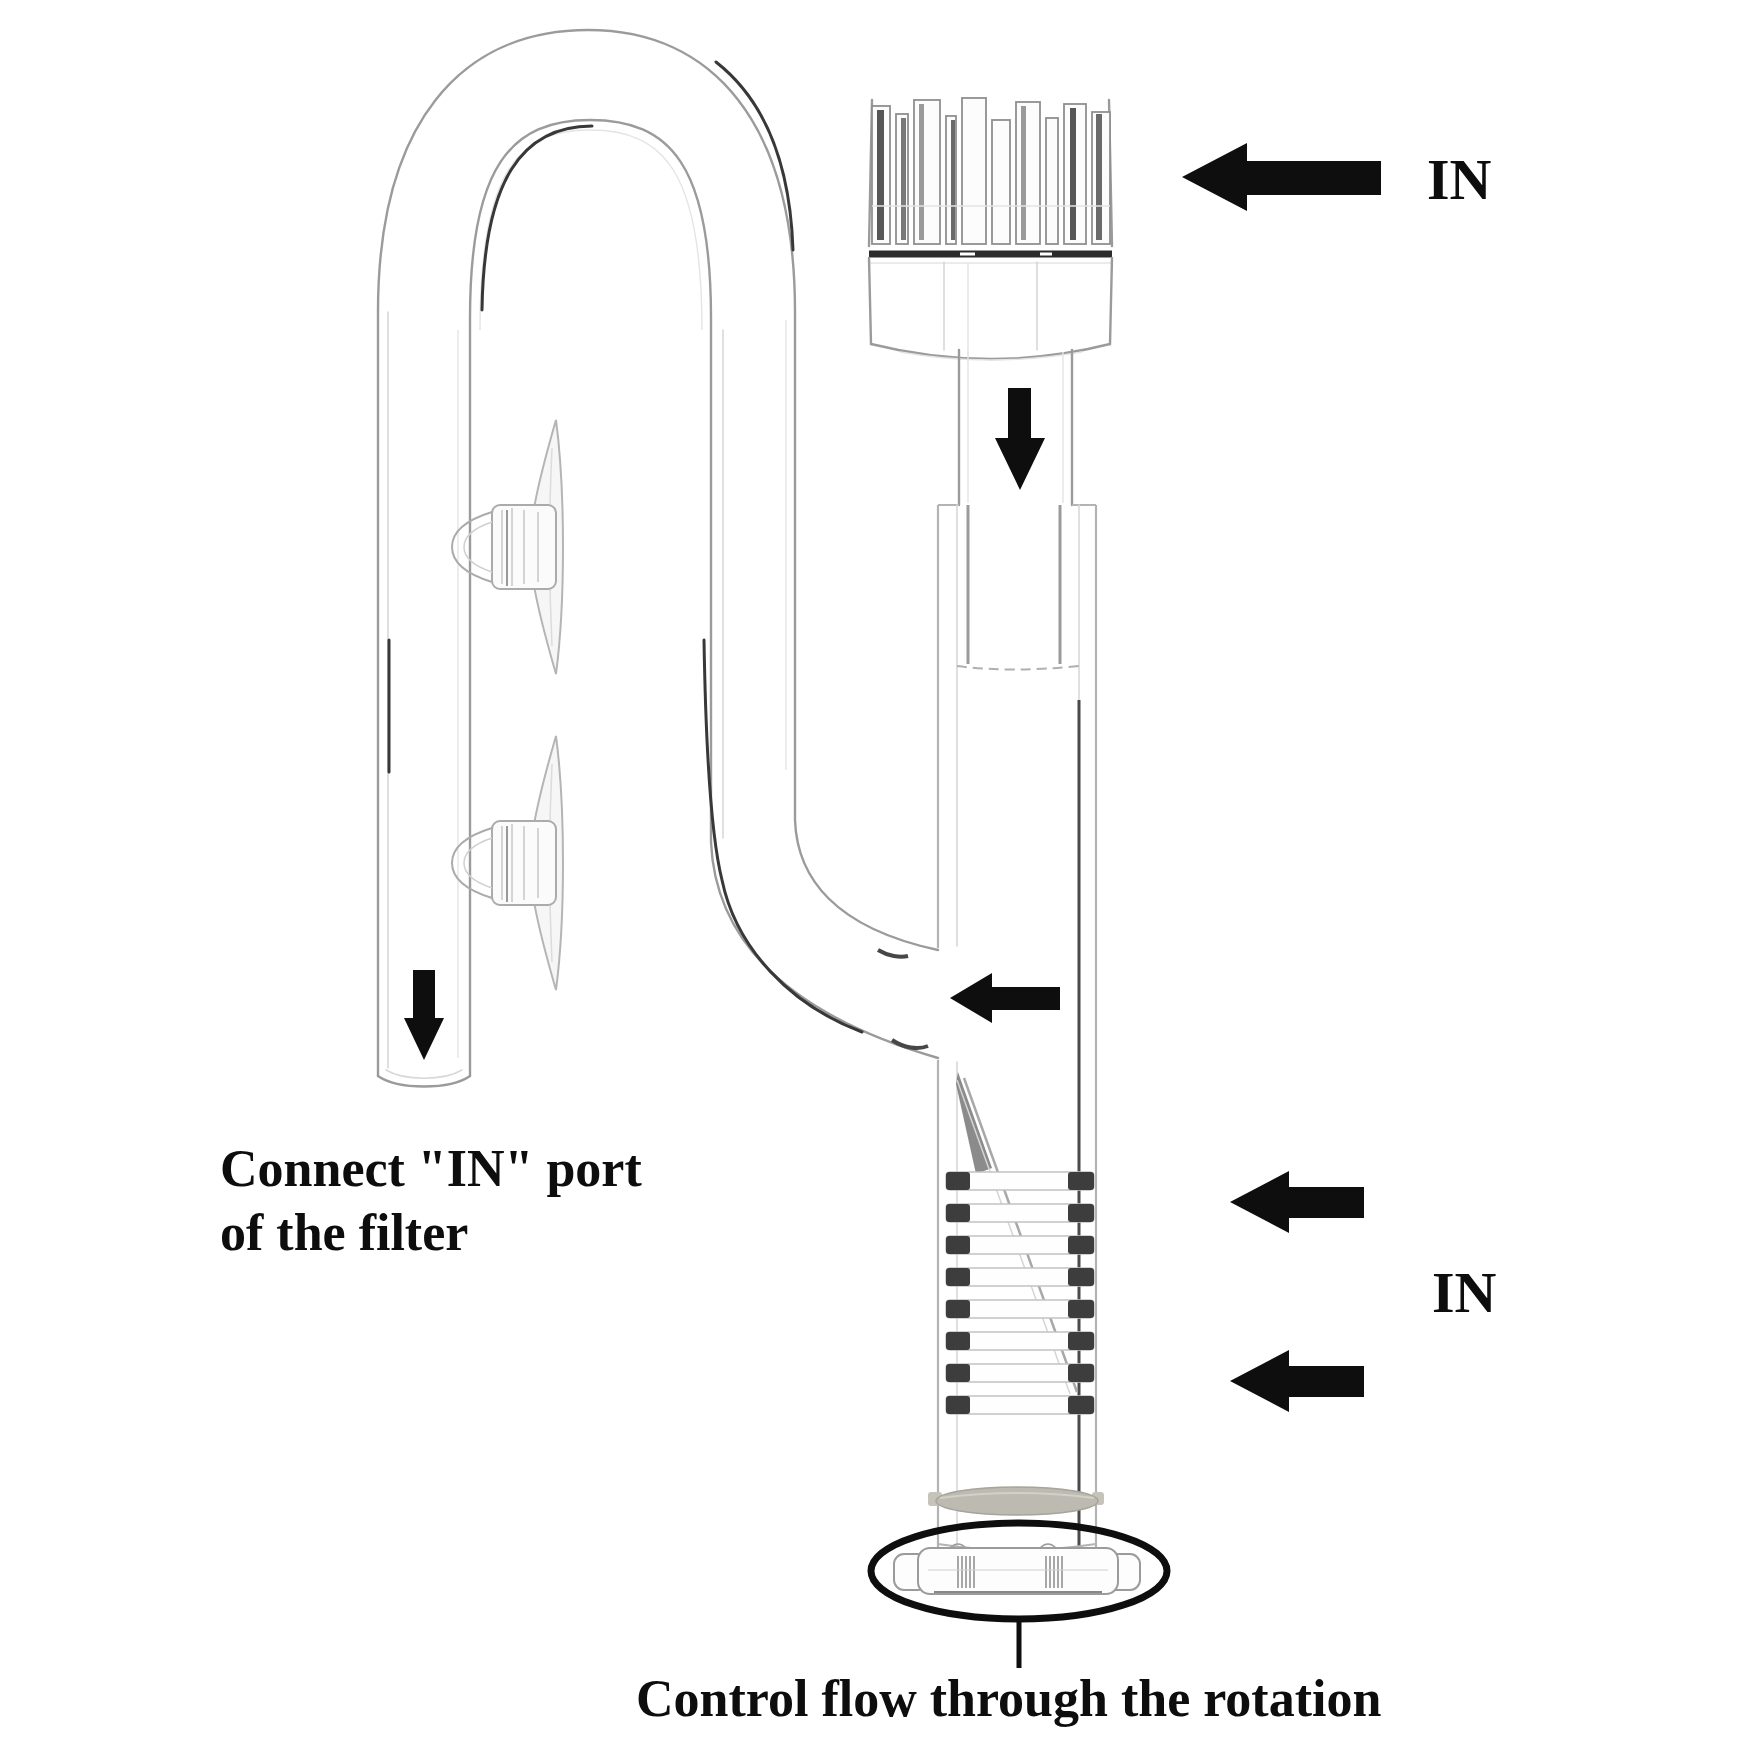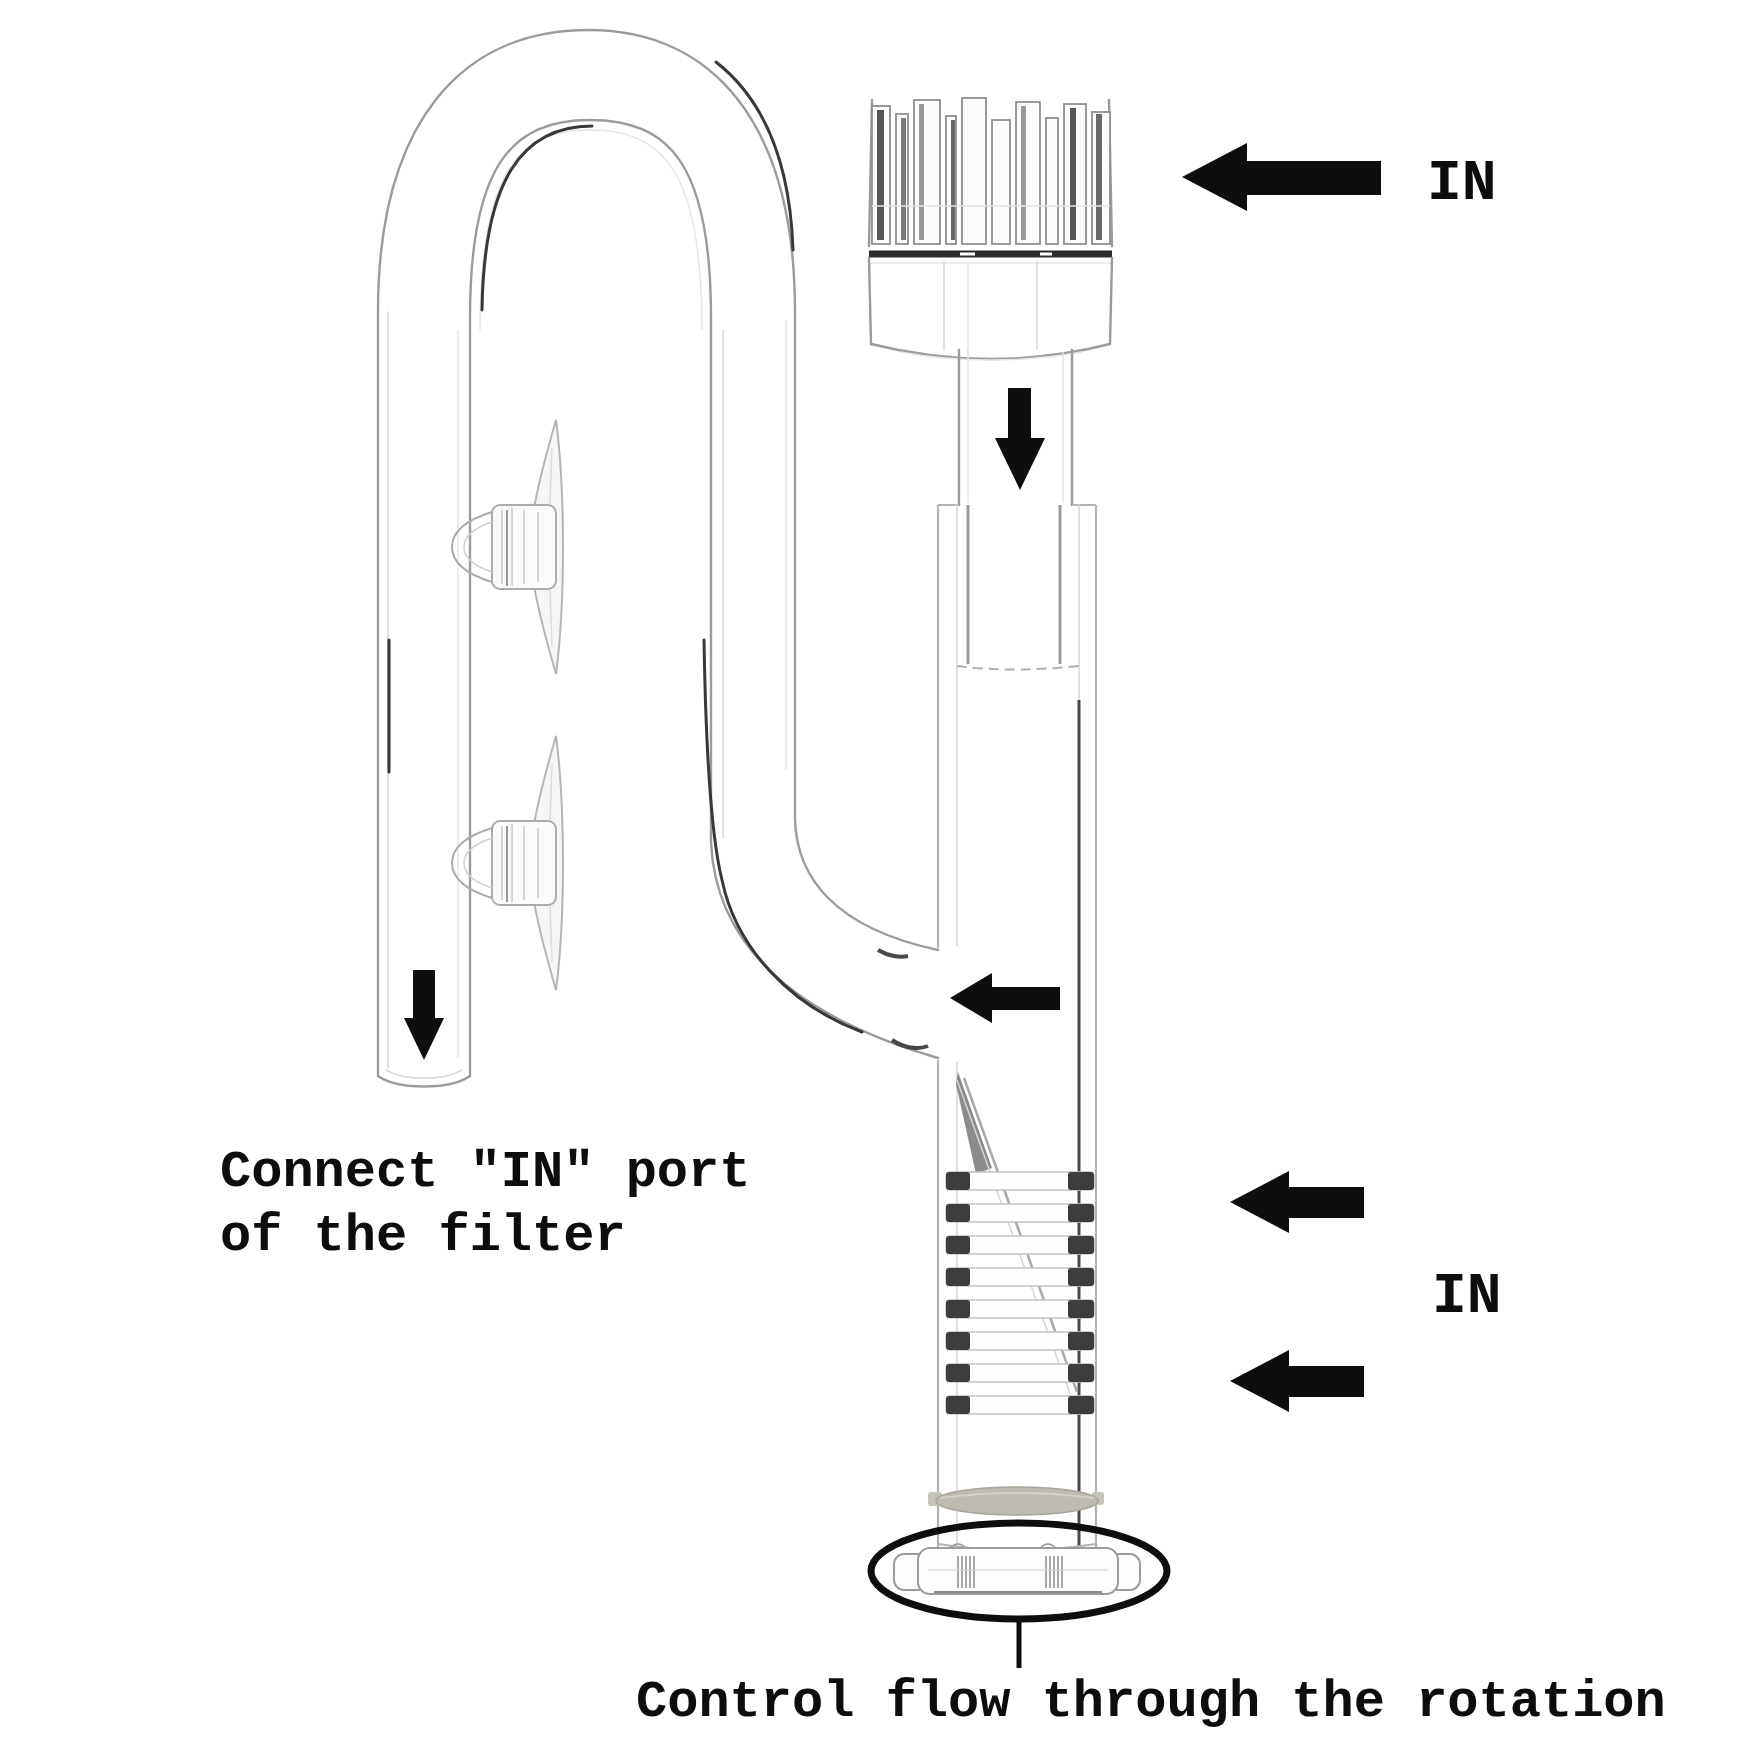--- a/index.html
+++ b/index.html
@@ -1,17 +1,17 @@
 <!DOCTYPE html>
 <html><head>
 <meta charset="utf-8">
 <style>
   html,body{margin:0;padding:0;background:#ffffff;}
   .canvas{position:relative;width:1764px;height:1764px;background:#ffffff;overflow:hidden;
-          font-family:Liberation Mono, monospace;}
+          font-family:Liberation Serif, serif;}
   svg{display:block;}
   .glass{stroke:#9b9b9b;stroke-width:2.4;fill:none;stroke-linecap:round;}
   .glass-lt{stroke:#d8d8d8;stroke-width:1.6;fill:none;stroke-linecap:round;}
   .glass-xlt{stroke:#e4e4e4;stroke-width:1.4;fill:none;}
   .glass-dk{stroke:#383838;stroke-width:3;fill:none;stroke-linecap:round;}
   .wall{stroke:#b3b3b3;stroke-width:2.2;fill:none;}
   .arrow{fill:#0e0e0e;stroke:none;}
   .annot{stroke:#0e0e0e;fill:none;}
   .label-xl{font-weight:700;font-size:58px;fill:#0d0d0d;}
   .label-lg{font-weight:700;font-size:52px;fill:#0d0d0d;}

